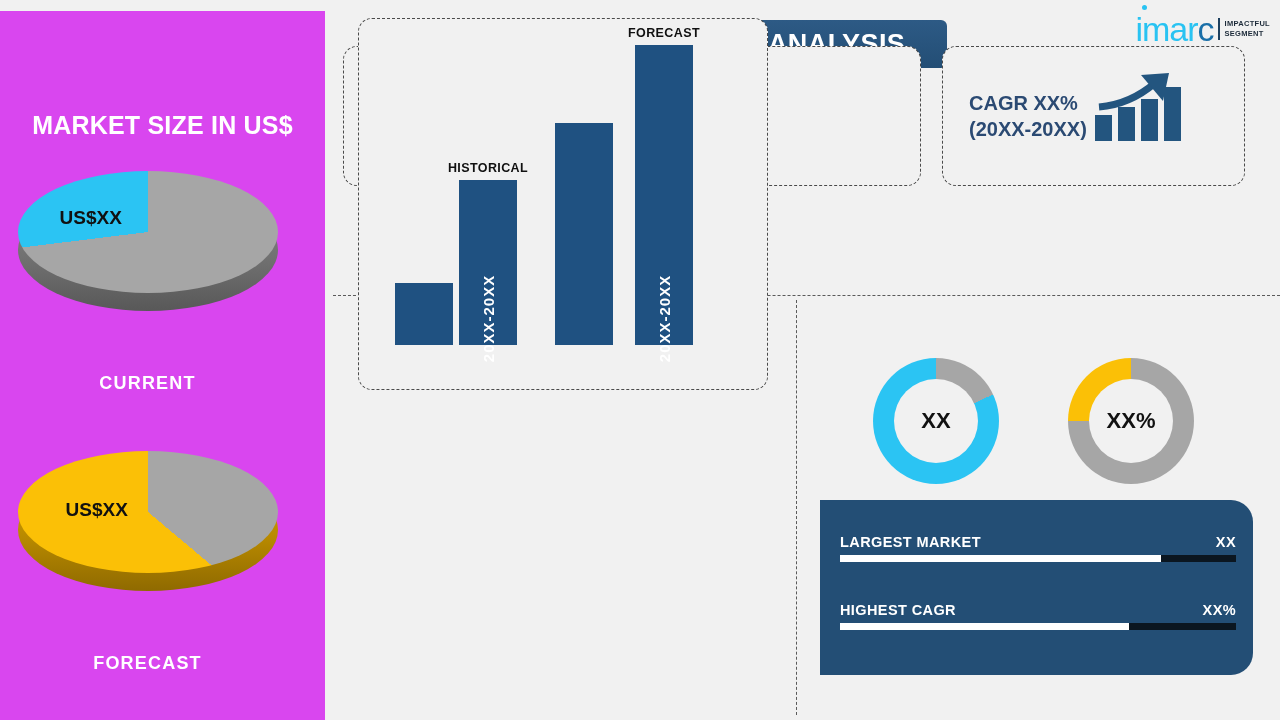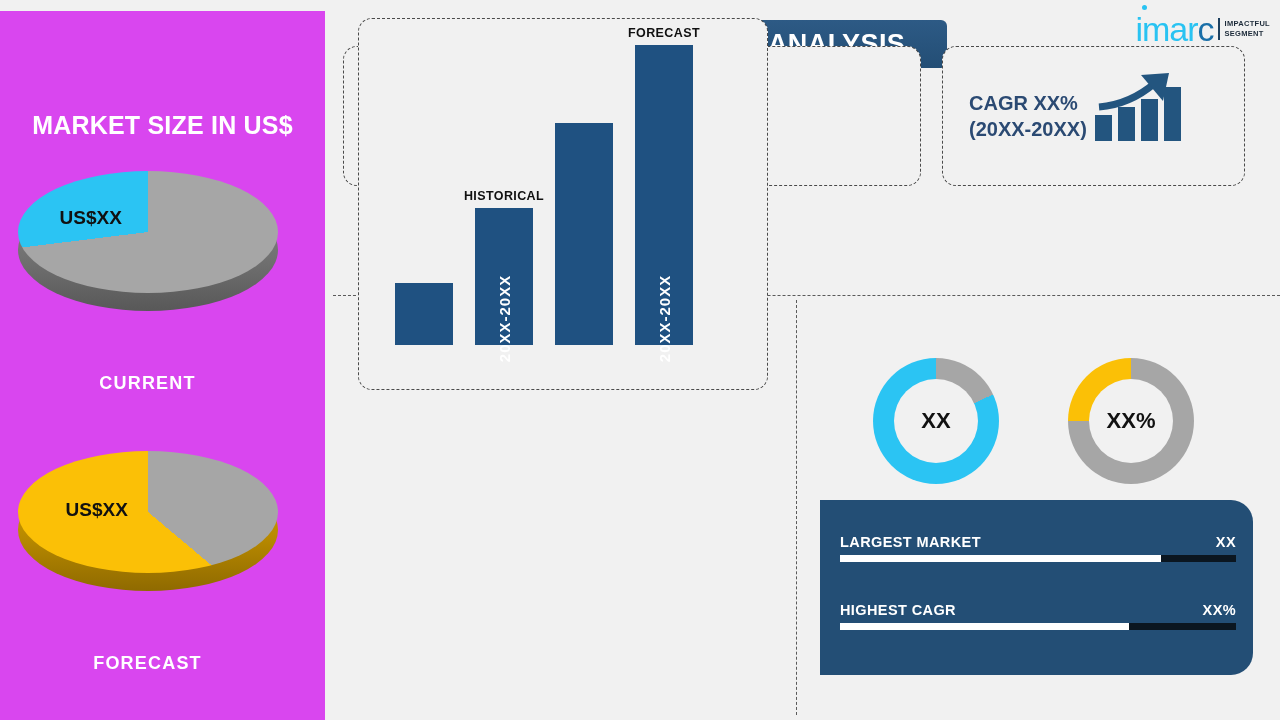--- a/index.html
+++ b/index.html
@@ -220,21 +220,21 @@
   </div>
 
   <div id="hdiv"></div>
   <div id="vdiv"></div>
 
   <div class="dbox" id="bar-panel">
     <div id="bar-area">
 
       <div class="bar" style="left:36px; width:58px; height:62px;"></div>
 
-      <div class="bar" style="left:116px; width:58px; height:137px;">
+      <div class="bar" style="left:100px; width:58px; height:165px;">
         <span class="bar-toplabel" style="top:-19px;">HISTORICAL</span>
         <span class="bar-vlabel">20XX-20XX</span>
       </div>
 
       <div class="bar" style="left:196px; width:58px; height:222px;"></div>
 
       <div class="bar" style="left:276px; width:58px; height:300px;">
         <span class="bar-toplabel" style="top:-19px;">FORECAST</span>
         <span class="bar-vlabel">20XX-20XX</span>
       </div>

